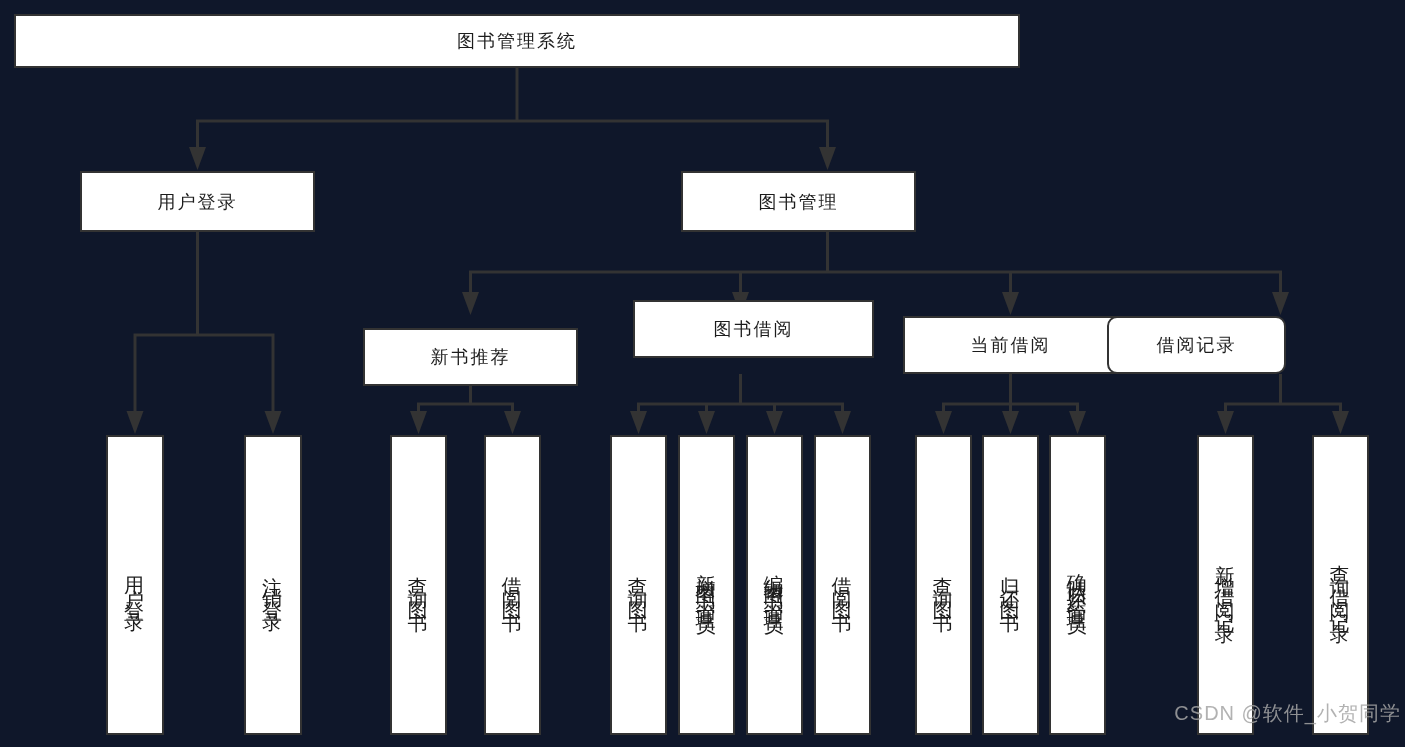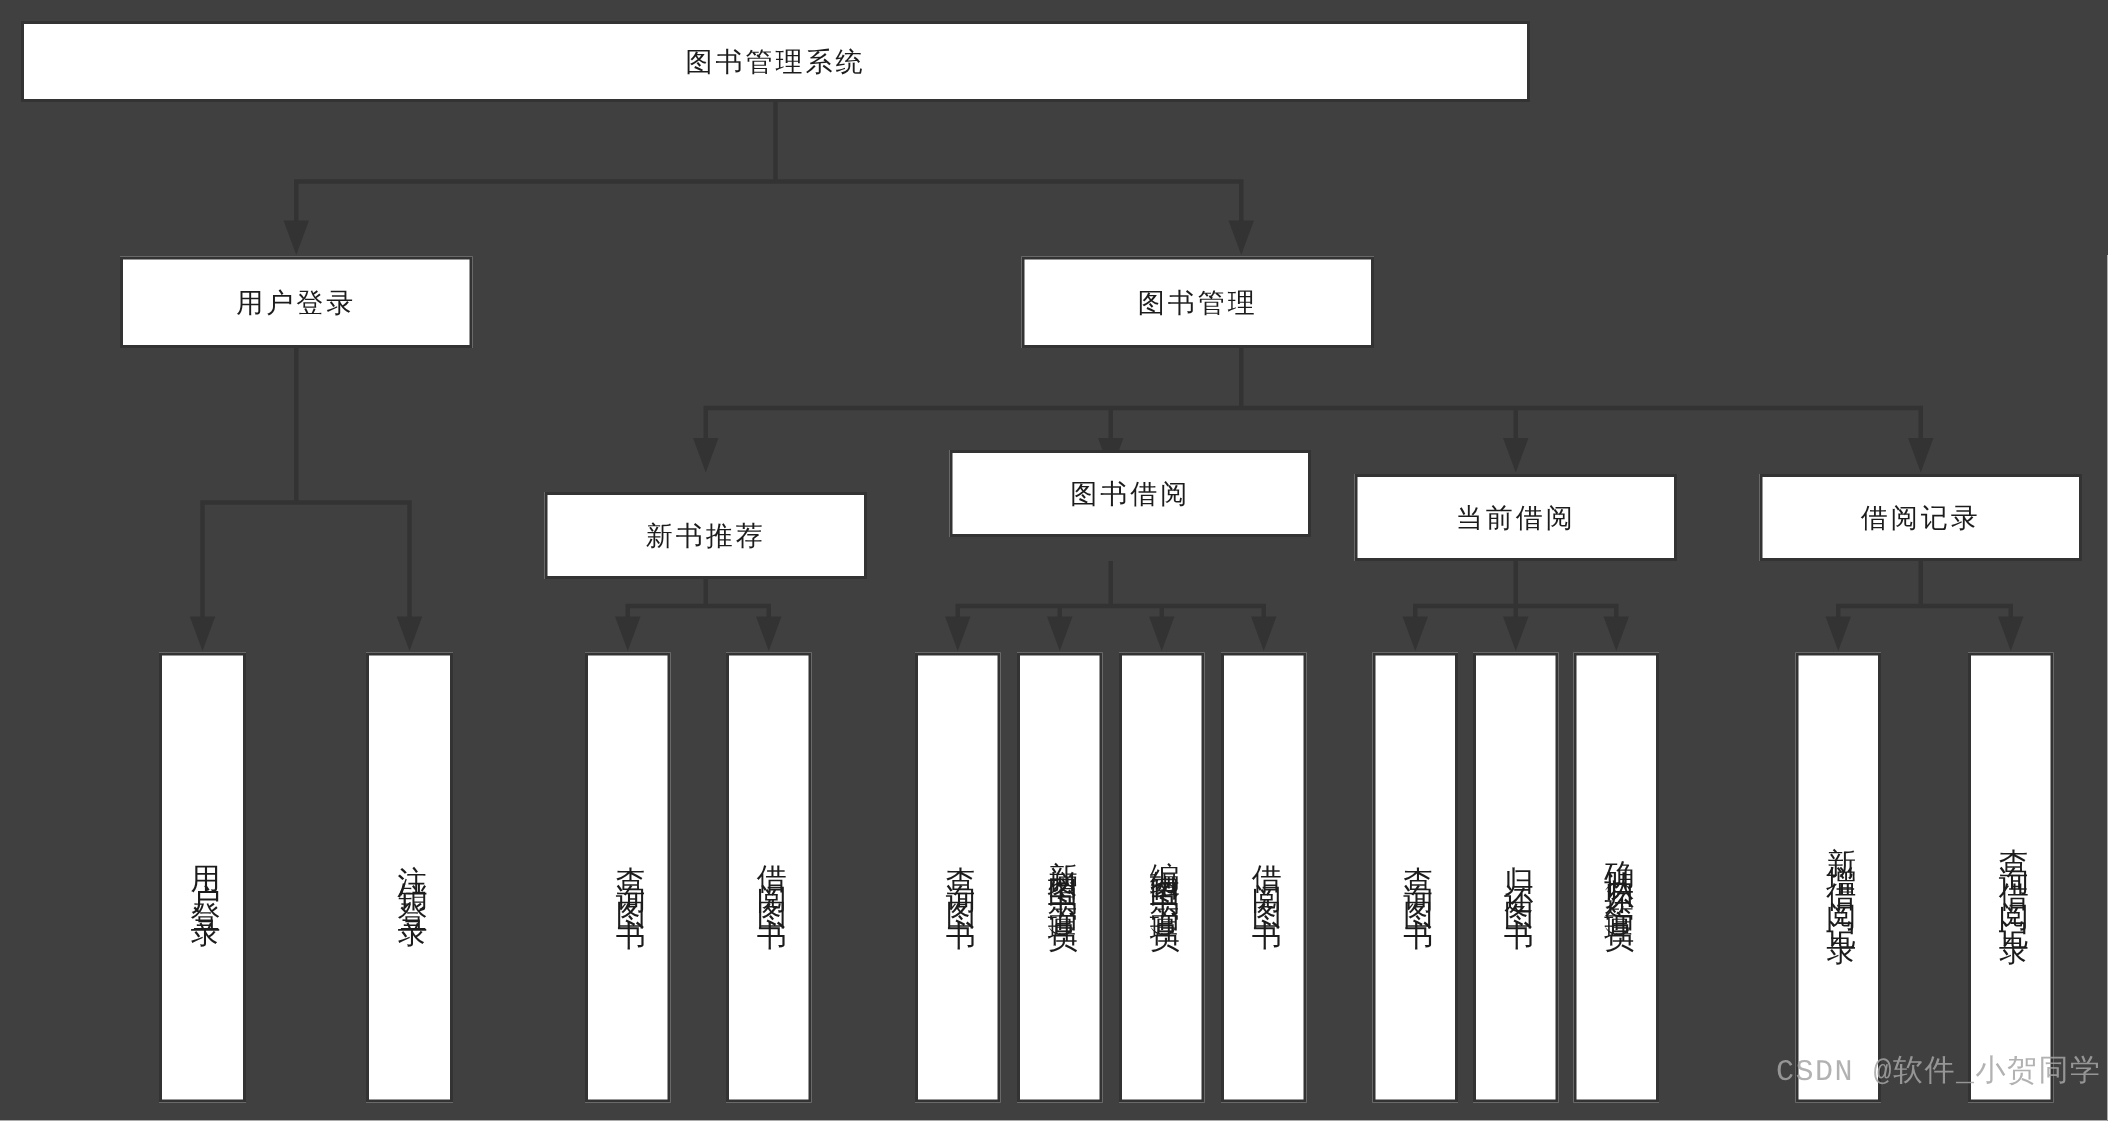--- a/index.html
+++ b/index.html
@@ -1,34 +1,34 @@
 <!DOCTYPE html>
 <html><head>
 <meta charset="utf-8">
 <style>
   html,body{margin:0;padding:0;background:#ffffff;}
   .canvas{
-    position:relative;width:1405px;height:747px;background:#404040;overflow:hidden;
-    font-family:Liberation Mono, monospace;color:#1c1c1c;
+    position:relative;width:1405px;height:747px;background:#0f172a;overflow:hidden;
+    font-family:Liberation Sans, sans-serif;color:#1c1c1c;
   }
   .box{
     position:absolute;box-sizing:border-box;border:2px solid #333333;background:#ffffff;
     display:flex;align-items:center;justify-content:center;text-align:center;
   }
   .h-box{font-size:18px;letter-spacing:2px;}
   .v-box{writing-mode:vertical-rl;font-size:20px;letter-spacing:12px;}
   .v-box.tight{letter-spacing:6px;}
   
   .n-root{left:14px;top:14px;width:1006px;height:54px;}
   .n-login{left:80px;top:171px;width:235px;height:61px;}
   .n-mgmt{left:681px;top:171px;width:235px;height:61px;}
   .n-rec{left:363px;top:328px;width:215px;height:58px;}
   .n-borrow{left:633px;top:300px;width:241px;height:58px;}
   .n-current{left:903px;top:316px;width:215px;height:58px;}
-  .n-records{left:1173px;top:316px;width:215px;height:58px;}
+  .n-records{left:1107px;top:316px;width:179px;height:58px;border-radius:10px;}
   .leaf{top:435px;height:300px;}
   .lf-1a{left:106px;width:58px;} .lf-1b{left:244px;width:58px;}
   .lf-2a{left:390px;width:57px;} .lf-2b{left:484px;width:57px;}
   .lf-3a{left:610px;width:57px;} .lf-3b{left:678px;width:57px;}
   .lf-3c{left:746px;width:57px;} .lf-3d{left:814px;width:57px;}
   .lf-4a{left:915px;width:57px;} .lf-4b{left:982px;width:57px;} .lf-4c{left:1049px;width:57px;}
   .lf-5a{left:1197px;width:57px;} .lf-5b{left:1312px;width:57px;}
   .connectors{position:absolute;left:0;top:0;width:1405px;height:747px;pointer-events:none;}
   .connectors path{stroke:#333333;stroke-width:3;fill:none;}
   .connectors polygon{fill:#333333;stroke:none;}

